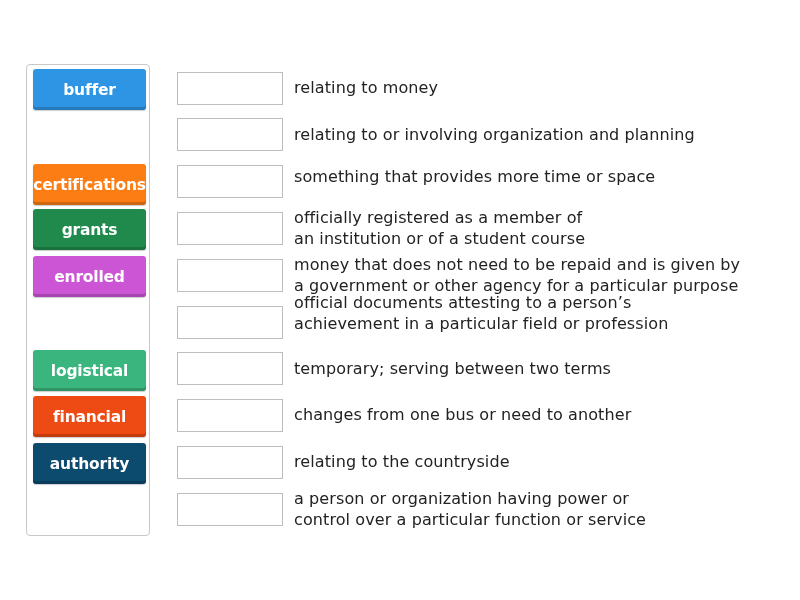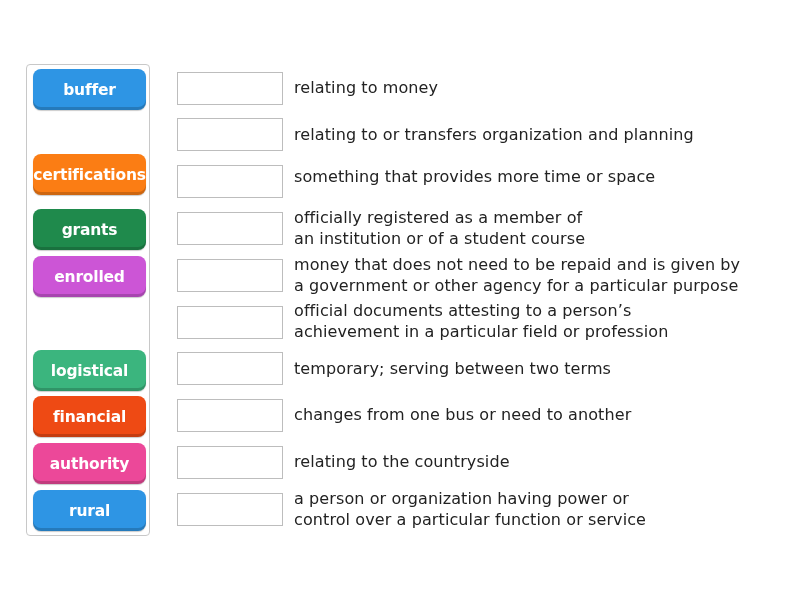--- a/index.html
+++ b/index.html
@@ -4,65 +4,64 @@
 <style>
   html, body { margin:0; padding:0; background:#fff; }
   body { width:800px; height:600px; position:relative; overflow:hidden; font-family:"DejaVu Sans", sans-serif; }
   .bank {
     position:absolute; left:26px; top:64px; width:124px; height:472px;
     border:1px solid #c8c8c8; border-radius:4px; background:#fff;
     box-sizing:border-box;
   }
   .tile {
     position:absolute; left:6px; width:113px; height:41px;
-    border-radius:8px; color:#fff; font-weight:bold; font-size:15.5px;
+    border-radius:3px; color:#fff; font-weight:bold; font-size:15.5px;
     display:flex; align-items:center; justify-content:center;
     box-shadow: inset 0 -3px 0 rgba(0,0,0,0.18), 0 1px 1px rgba(0,0,0,0.2);
     cursor:grab; white-space:nowrap; letter-spacing:-0.2px;
   }
   .slot {
     position:absolute; left:177px; width:106px; height:33px;
     border:1px solid #bdbdbd; box-sizing:border-box; background:#fff;
   }
   .def {
     position:absolute; left:294px; font-size:16px; color:#222; line-height:21px;
     white-space:pre; letter-spacing:0.1px;
   }
 </style>
 </head>
 <body>
 
 <div class="bank">
   <div class="tile" style="top:4px;background:#2e95e4">buffer</div>
-  <div class="tile" style="top:89px;background:#fb7d14">certifications</div>
+  <div class="tile" style="top:99px;background:#fb7d14">certifications</div>
   <div class="tile" style="top:191px;background:#cc55d6">enrolled</div>
   <div class="tile" style="top:144px;background:#1f8a4c">grants</div>
   <div class="tile" style="top:331px;background:#ee4a14">financial</div>
   <div class="tile" style="top:285px;background:#3bb57e">logistical</div>
-  <div class="tile" style="top:378px;background:#ec4899">authority</div>
-  <div class="tile" style="top:425px;background:#2e95e4">rural</div>
+  <div class="tile" style="top:378px;background:#0c4a6e">authority</div>
 </div>
 
 <div class="slot" style="top:72px"></div>
 <div class="slot" style="top:118px"></div>
 <div class="slot" style="top:165px"></div>
 <div class="slot" style="top:212px"></div>
 <div class="slot" style="top:259px"></div>
 <div class="slot" style="top:306px"></div>
 <div class="slot" style="top:352px"></div>
 <div class="slot" style="top:399px"></div>
 <div class="slot" style="top:446px"></div>
 <div class="slot" style="top:493px"></div>
 
 <div class="def" style="top:77px">relating to money</div>
-<div class="def" style="top:124px">relating to or transfers organization and planning</div>
+<div class="def" style="top:124px">relating to or involving organization and planning</div>
 <div class="def" style="top:166px">something that provides more time or space</div>
 <div class="def" style="top:207px">officially registered as a member of
 an institution or of a student course</div>
 <div class="def" style="top:254px">money that does not need to be repaid and is given by
 a government or other agency for a particular purpose</div>
-<div class="def" style="top:300px">official documents attesting to a person’s
+<div class="def" style="top:292px">official documents attesting to a person’s
 achievement in a particular field or profession</div>
 <div class="def" style="top:358px">temporary; serving between two terms</div>
 <div class="def" style="top:404px">changes from one bus or need to another</div>
 <div class="def" style="top:451px">relating to the countryside</div>
 <div class="def" style="top:488px">a person or organization having power or
 control over a particular function or service</div>
 
 </body></html>

